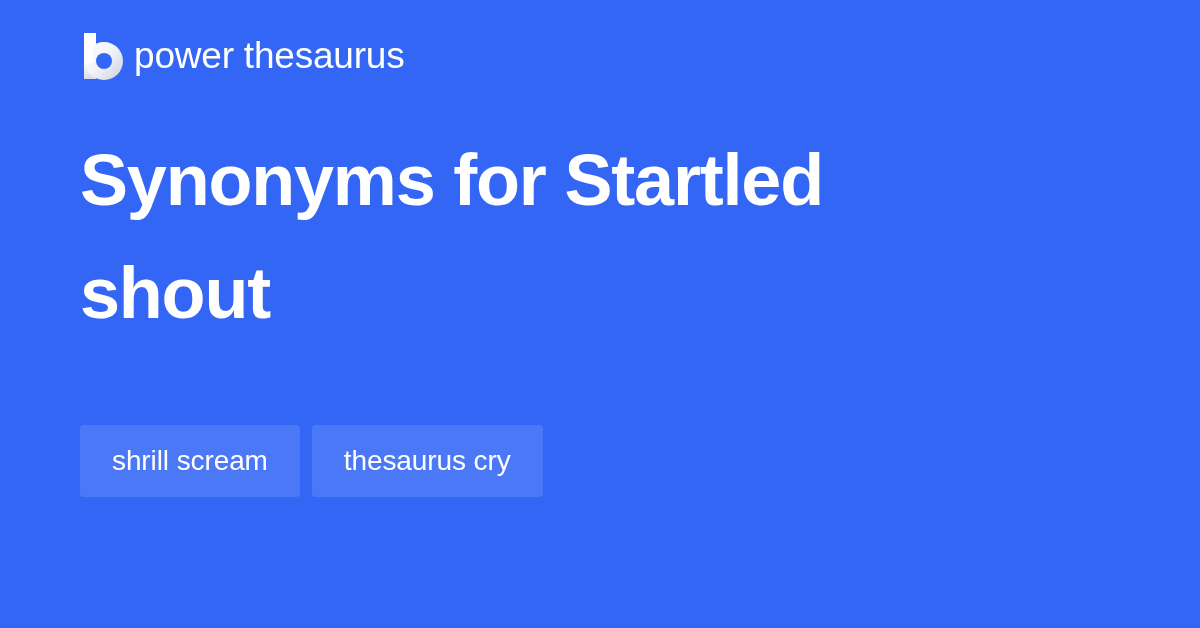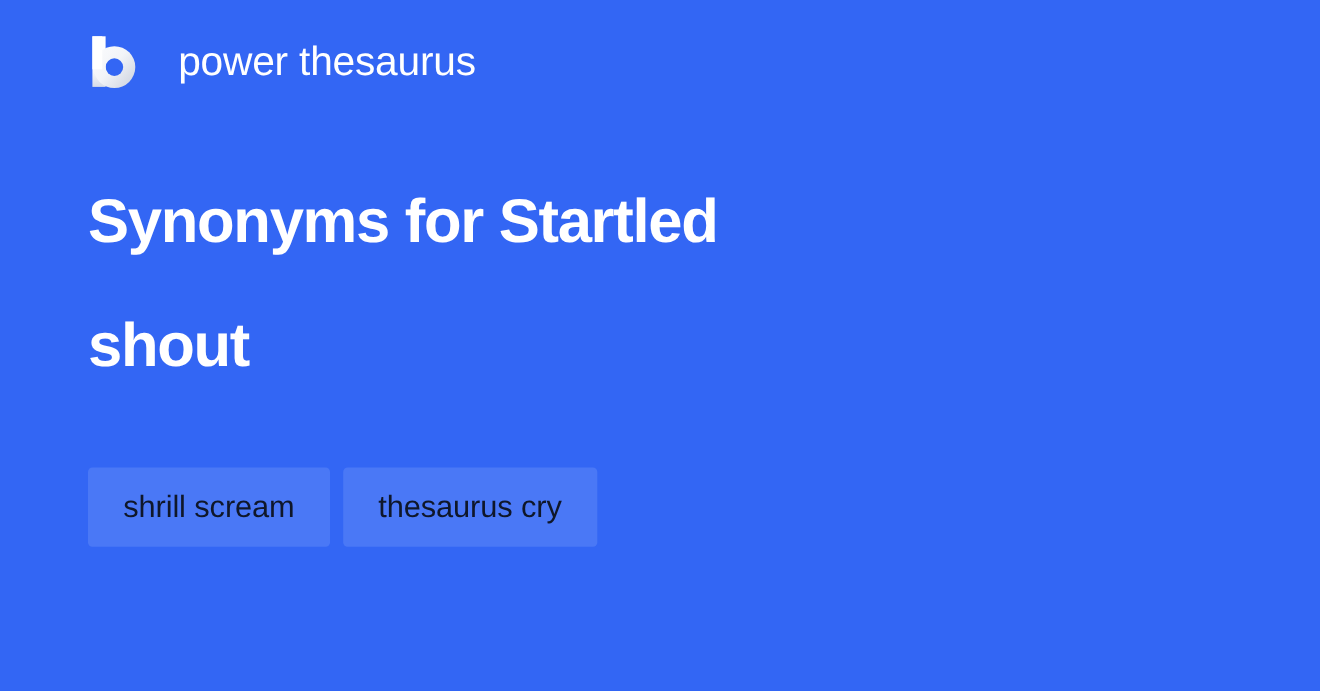--- a/index.html
+++ b/index.html
@@ -25,21 +25,21 @@
     background: #3366F4;
   }
 
   
   .brand {
     position: absolute;
     left: 80px;
     top: 28px;
     display: flex;
     align-items: center;
-    gap: 38px;
+    gap: 10px;
     height: 56px;
   }
 
   .brand-logo {
     width: 44px;
     height: 50px;
     display: block;
     flex: 0 0 auto;
   }
 
@@ -49,24 +49,24 @@
     font-weight: 400;
     letter-spacing: -0.2px;
     color: #FFFFFF;
     white-space: nowrap;
   }
 
   
   .headline {
     position: absolute;
     left: 80px;
-    top: 144px;
+    top: 124px;
     width: 1000px;
     color: #FFFFFF;
-    font-size: 56px;
+    font-size: 72px;
     line-height: 113px;
     font-weight: 700;
     letter-spacing: -1.2px;
   }
 
   .headline-line {
     display: block;
     white-space: nowrap;
   }
 
@@ -90,21 +90,21 @@
   }
 
   .chip {
     height: 72px;
     background: #4A78F6;
     border-radius: 4px;
     display: flex;
     align-items: center;
     justify-content: center;
     padding: 0 32px;
-    color: #0f172a;
+    color: #ffffff;
     font-size: 28px;
     line-height: 32px;
     font-weight: 400;
     letter-spacing: -0.1px;
     white-space: nowrap;
     cursor: pointer;
   }
 </style>
 </head>
 <body>

